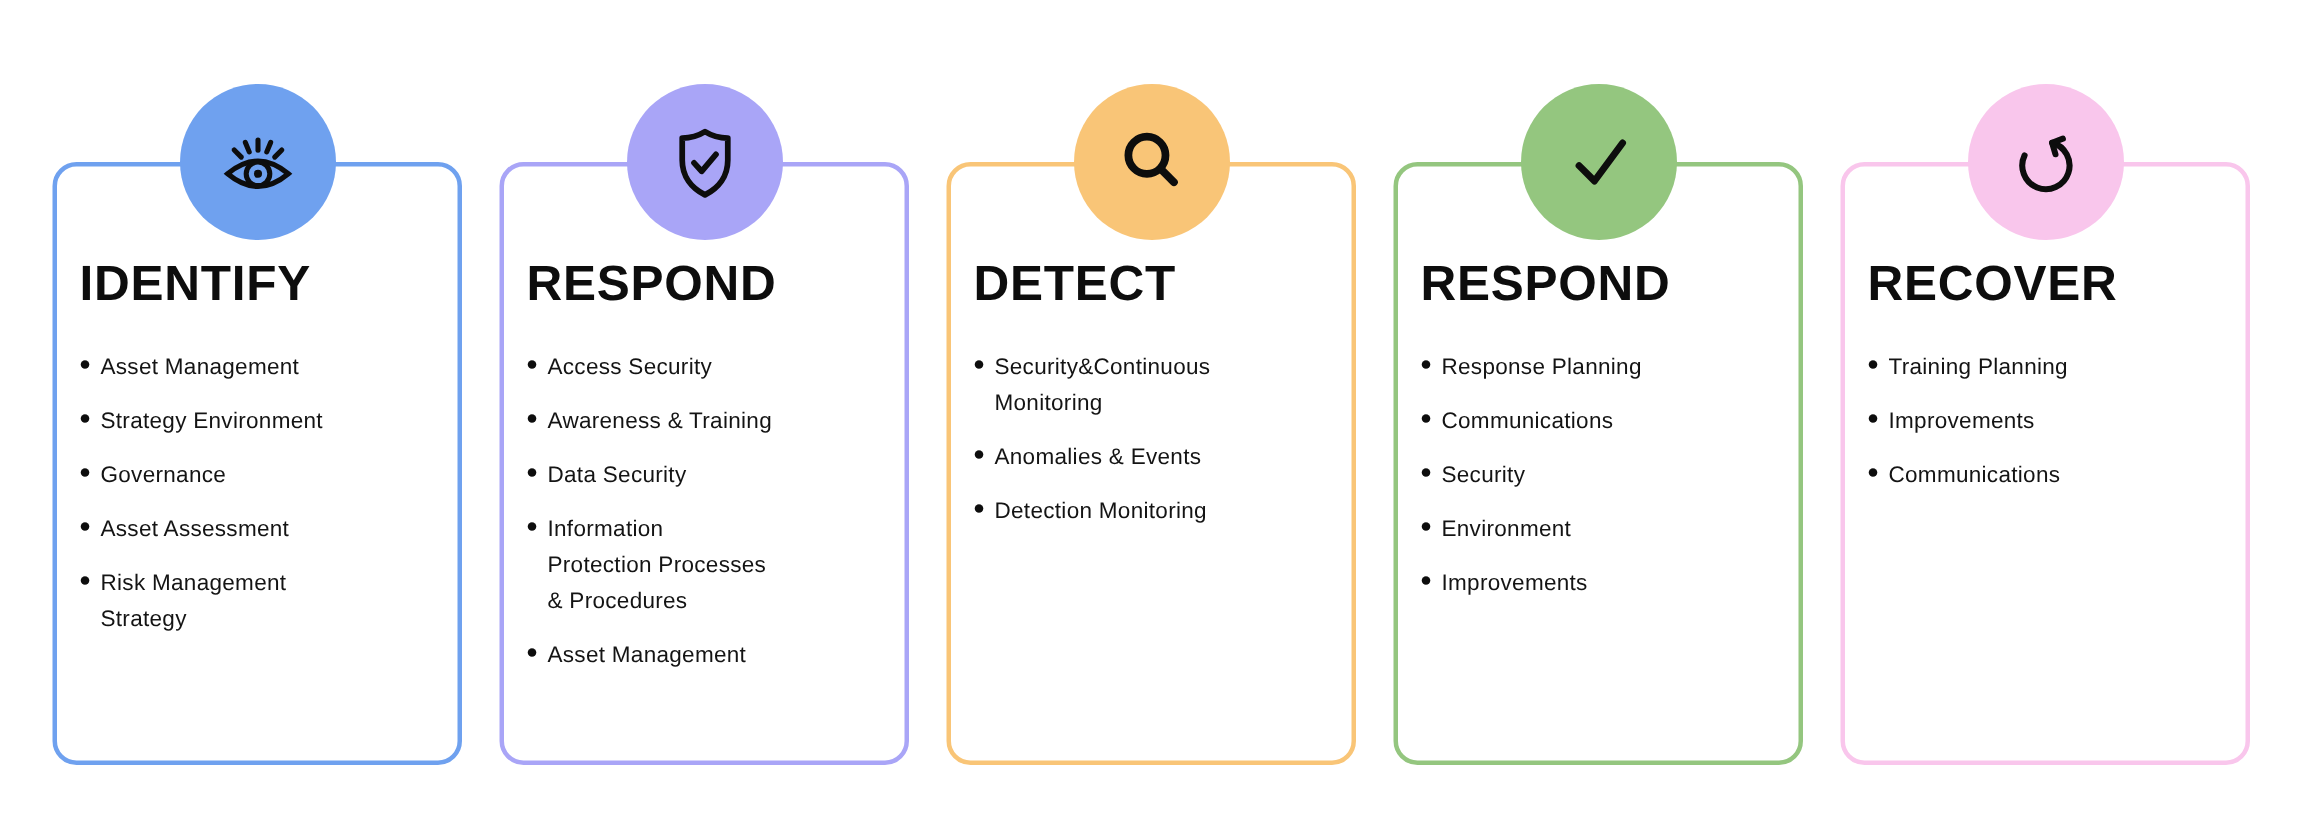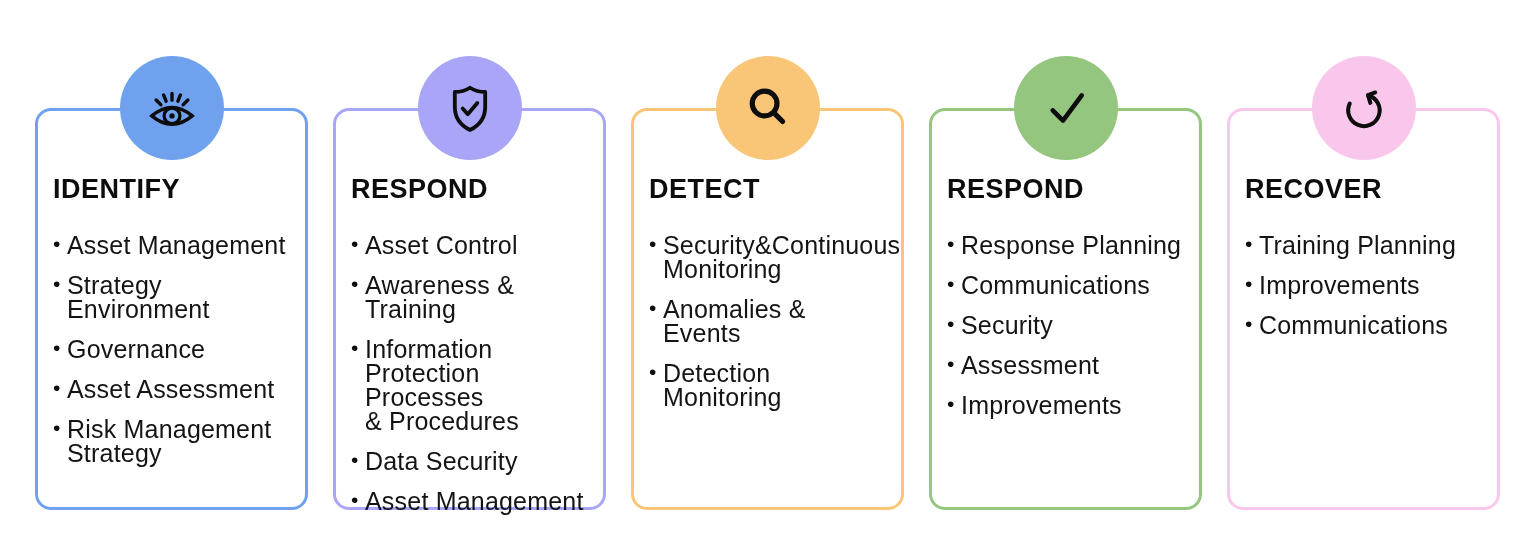--- a/index.html
+++ b/index.html
@@ -35,39 +35,38 @@
     height: 104px;
     border-radius: 50%;
     background: var(--accent, #cccccc);
     display: flex;
     align-items: center;
     justify-content: center;
     z-index: 2;
   }
   .badge svg { display: block; }
   .phase-title {
-    font-size: 27px;
+    font-size: 33px;
     font-weight: 700;
     letter-spacing: 0.5px;
     color: #0d0d0d;
     line-height: 32px;
   }
   .phase-list {
     list-style: none;
     margin-top: 28px;
   }
   .phase-list li {
     position: relative;
     padding-left: 14px;
-    font-size: 25px;
+    font-size: 15px;
     line-height: 24px;
     letter-spacing: 0.2px;
     margin-bottom: 12px;
     white-space: pre-line;
-    margin-top: 16px;
   }
   .phase-list li::before {
     content: "\2022";
     position: absolute;
     left: 0;
     top: -1px;
     font-size: 21px;
     color: #0d0d0d;
   }
 </style>
@@ -102,26 +101,26 @@
 
   <section class="card" style="--accent: #A9A5F7;">
     <div class="badge">
       <svg width="54" height="54" viewBox="0 0 48 48" fill="none" stroke="#0d0d0d" stroke-width="3.4" stroke-linecap="round" stroke-linejoin="round">
         <path d="M24 6 C 20 8.5 14.5 9.8 10.5 9.8 V 23 C 10.5 32.5 16 39.5 24 43.5 C 32 39.5 37.5 32.5 37.5 23 V 9.8 C 33.5 9.8 28 8.5 24 6 Z"></path>
         <polyline points="17.5,24.5 22,29.5 30.5,19.5"></polyline>
       </svg>
     </div>
     <h2 class="phase-title">RESPOND</h2>
     <ul class="phase-list">
-      <li>Asset Control</li>
+      <li>Access Security</li>
       <li>Awareness &amp; Training</li>
+      <li>Data Security</li>
       <li>Information
 Protection Processes
 &amp; Procedures</li>
-      <li>Data Security</li>
       <li>Asset Management</li>
     </ul>
   </section>
 
   <section class="card" style="--accent: #F9C577;">
     <div class="badge">
       <svg width="54" height="54" viewBox="0 0 48 48" fill="none" stroke="#0d0d0d" stroke-width="4.6" stroke-linecap="round">
         <circle cx="21" cy="20" r="11"></circle>
         <line x1="29.5" y1="28.5" x2="37" y2="36"></line>
       </svg>
@@ -139,21 +138,21 @@
     <div class="badge">
       <svg width="58" height="58" viewBox="0 0 48 48" fill="none" stroke="#0d0d0d" stroke-width="3.8" stroke-linecap="round" stroke-linejoin="round">
         <polyline points="13,26 21.5,34.5 37,13.5"></polyline>
       </svg>
     </div>
     <h2 class="phase-title">RESPOND</h2>
     <ul class="phase-list">
       <li>Response Planning</li>
       <li>Communications</li>
       <li>Security</li>
-      <li>Assessment</li>
+      <li>Environment</li>
       <li>Improvements</li>
     </ul>
   </section>
 
   <section class="card" style="--accent: #F9C6EC;">
     <div class="badge">
       <svg width="54" height="54" viewBox="0 0 48 48" fill="none" stroke="#0d0d0d" stroke-width="3.6" stroke-linecap="round" stroke-linejoin="round">
         <path d="M 27.6 12.6 A 14 14 0 1 1 11.3 20.1"></path>
         <polyline points="34,10.2 27.6,12.6 29.6,19.4"></polyline>
       </svg>

